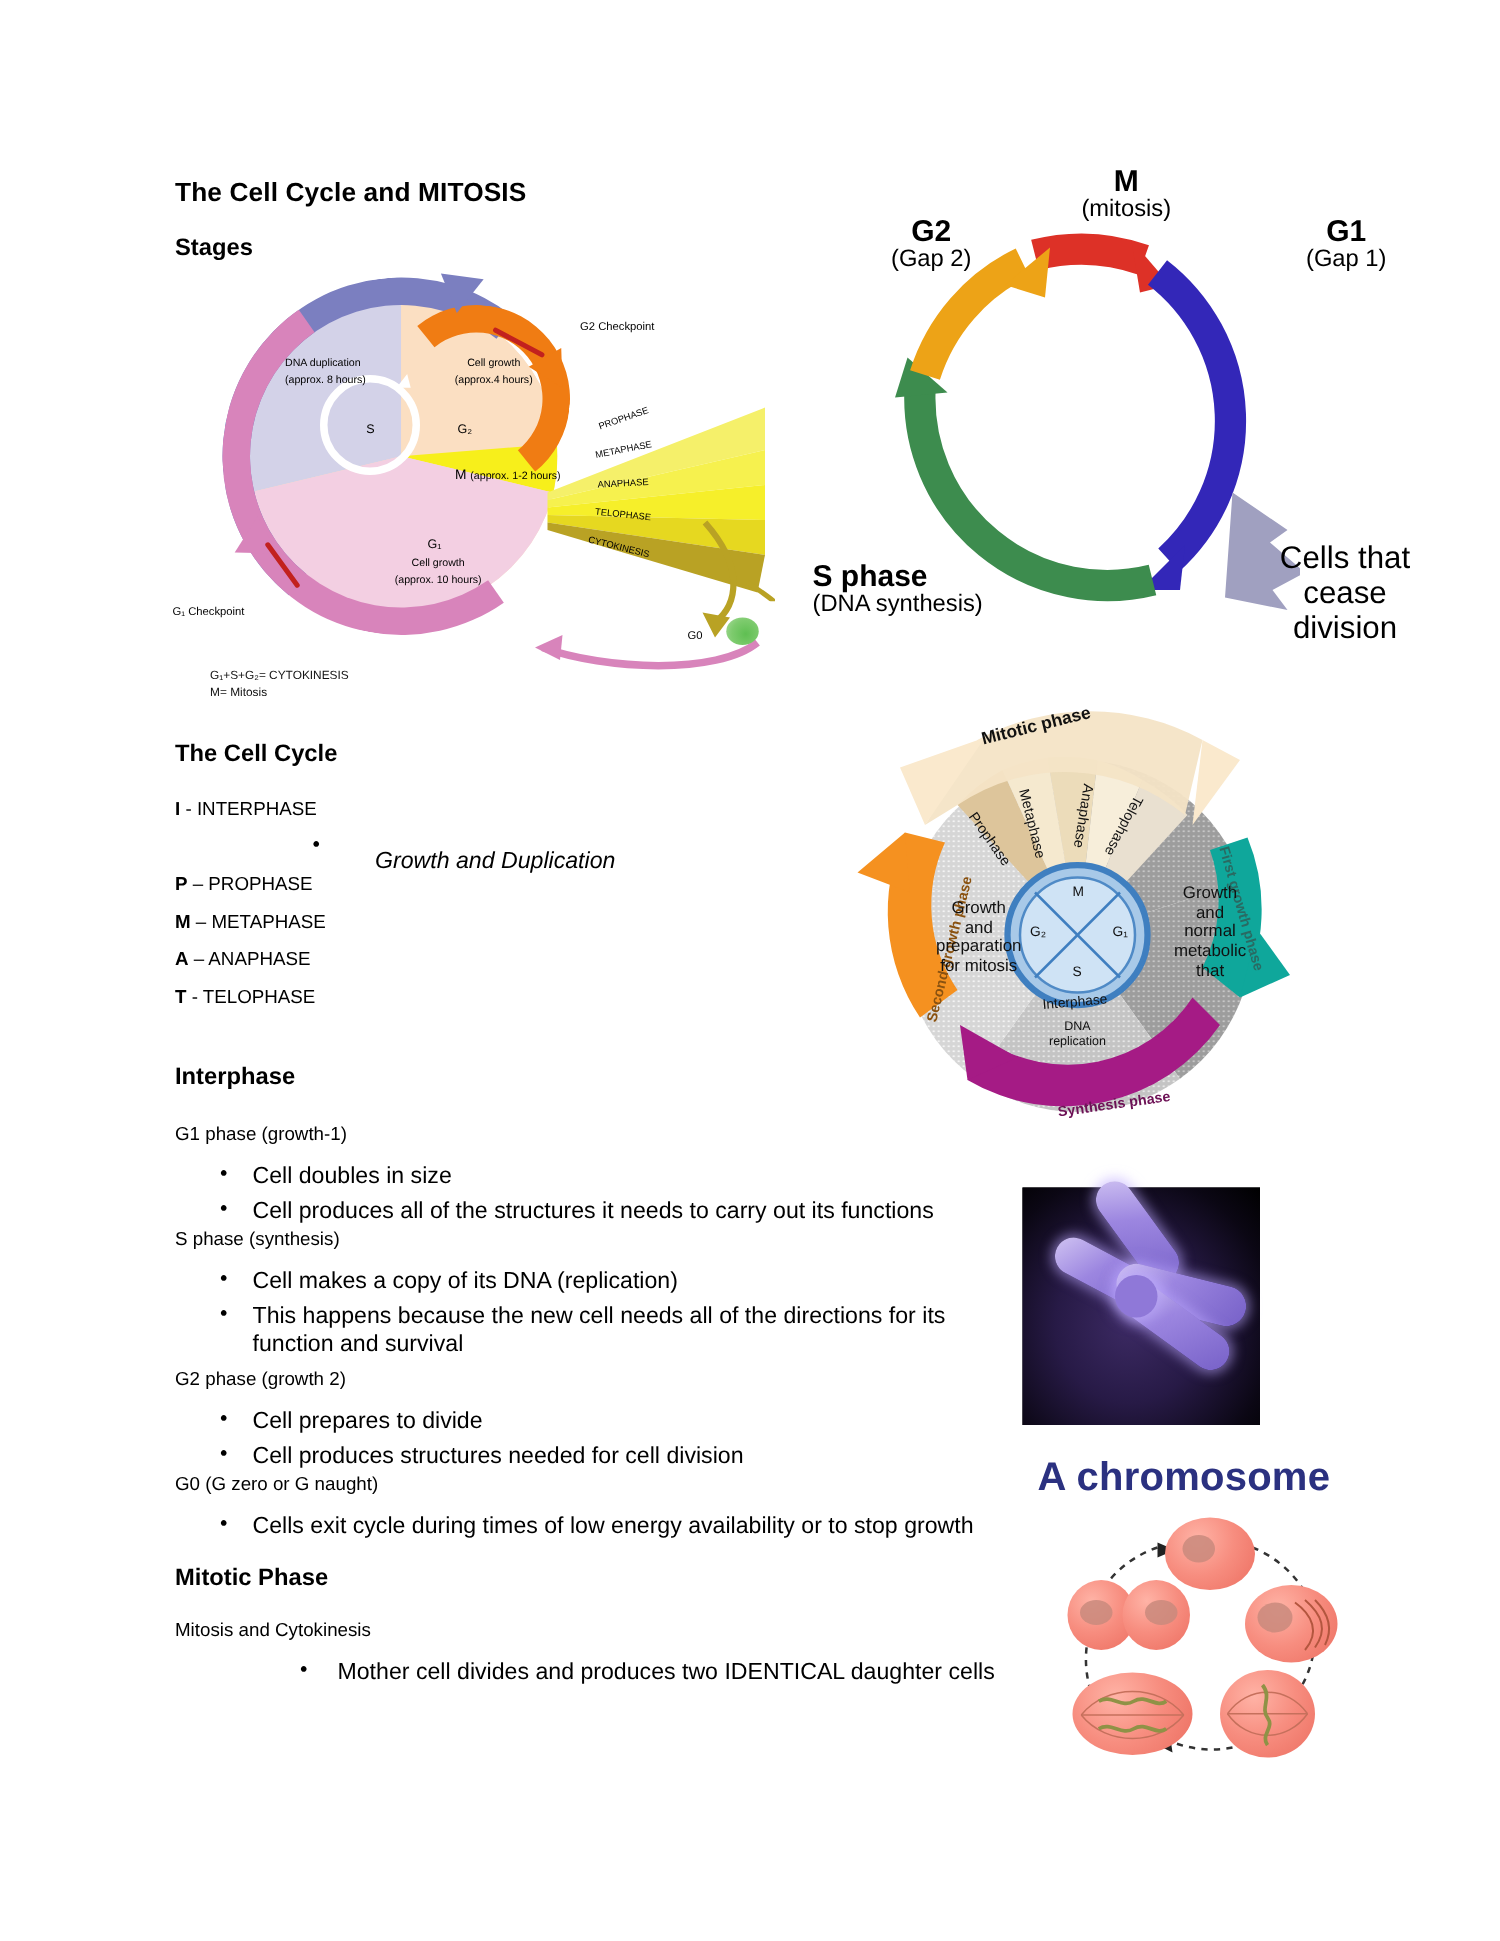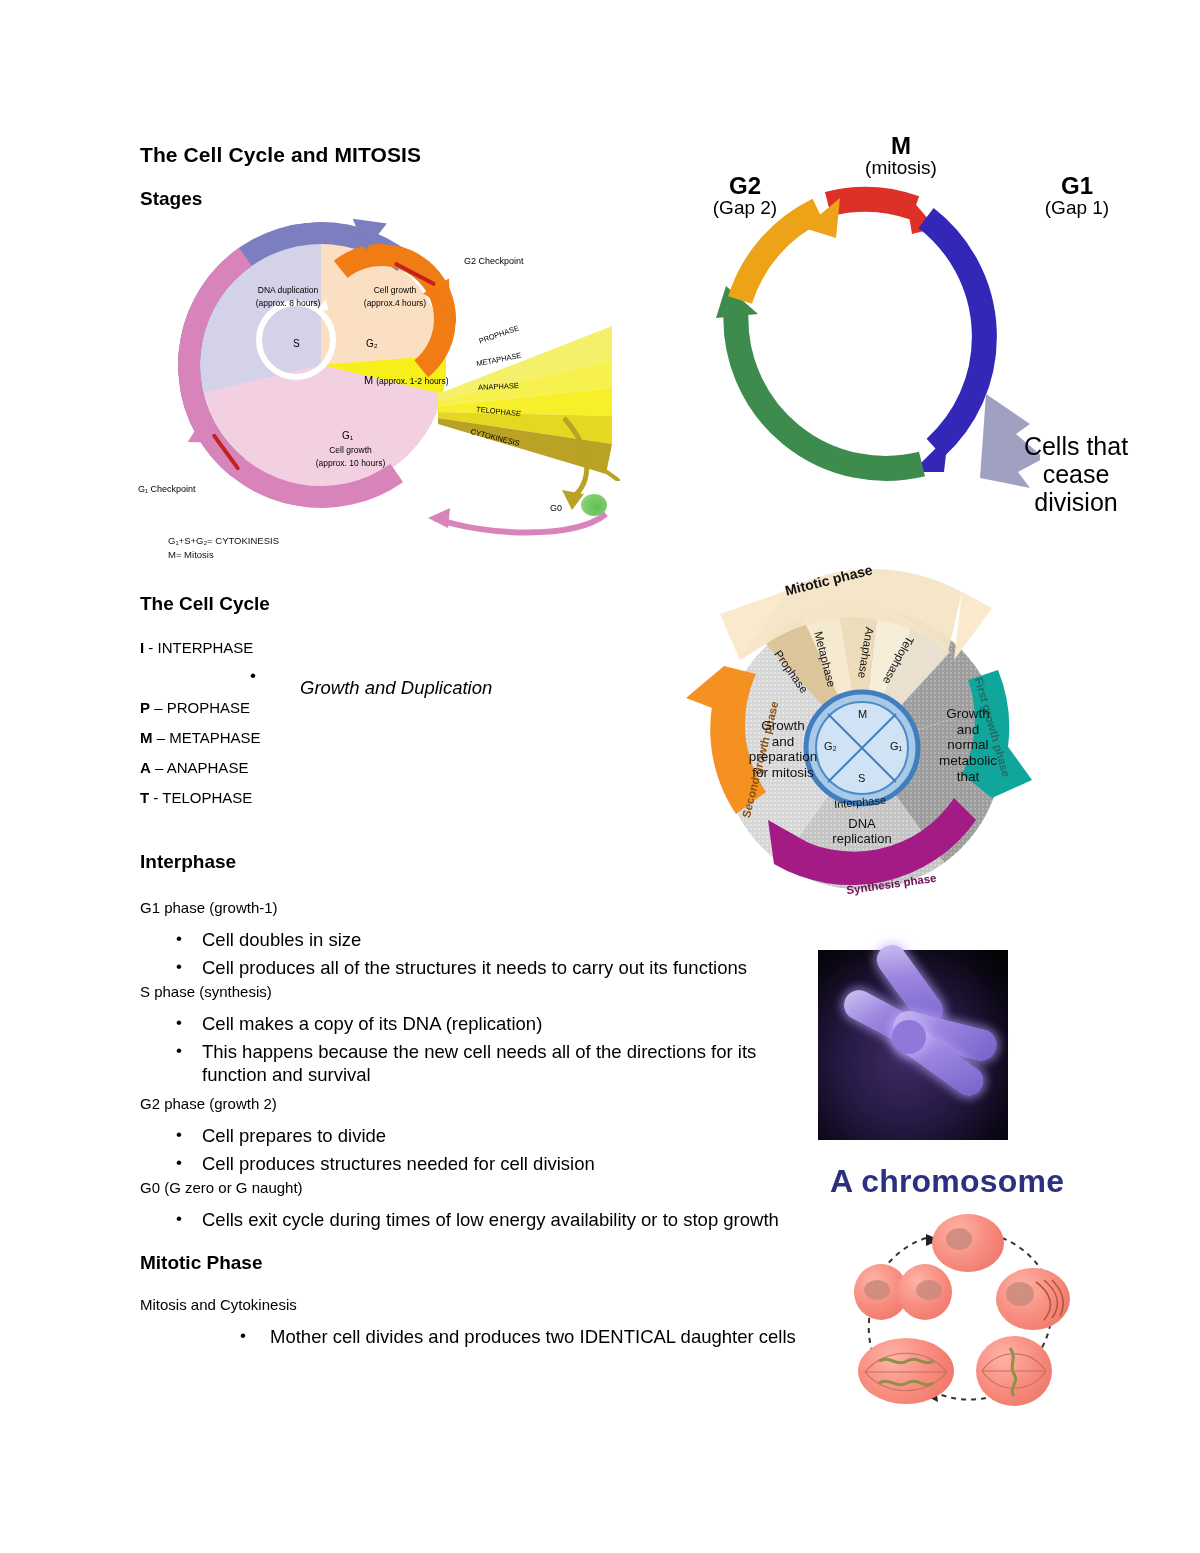--- a/index.html
+++ b/index.html
@@ -213,21 +213,21 @@
 
     <div class="arc arc-s"></div>
     <div class="arc arc-g1"></div>
     <div class="arc arc-g2"></div>
     <div class="ahead ah-s"></div>
     <div class="ahead ah-g1"></div>
     <div class="ahead ah-g2"></div>
 
     <div class="hole"></div>
 
-    <div style="position:absolute;left:90px;top:62px;width:120px;text-align:center;font-size:8.5px;line-height:1.5;">
+    <div style="position:absolute;left:90px;top:62px;width:120px;text-align:left;font-size:8.5px;line-height:1.5;">
       <div>DNA duplication</div>
       <div>(approx. 8 hours)</div>
     </div>
     <div style="position:absolute;left:155px;top:116px;font-size:10px;font-weight:normal;">S</div>
 
     <div style="position:absolute;left:202px;top:62px;width:110px;text-align:center;font-size:8.5px;line-height:1.5;">
       <div>Cell growth</div>
       <div>(approx.4 hours)</div>
     </div>
     <div style="position:absolute;left:228px;top:116px;font-size:10px;">G₂</div>
@@ -300,20 +300,24 @@
       <span>M</span>
       <span class="sm">(mitosis)</span>
     </div>
     <div class="lbl" style="left:20px;top:42px;width:130px;">
       <span>G2</span>
       <span class="sm">(Gap 2)</span>
     </div>
     <div class="lbl" style="left:352px;top:42px;width:130px;">
       <span>G1</span>
       <span class="sm">(Gap 1)</span>
+    </div>
+    <div class="lbl" style="left:-10px;top:318px;width:190px;text-align:left;">
+      <span>S phase</span>
+      <span class="sm">(DNA synthesis)</span>
     </div>
     <div class="cease" style="left:336px;top:300px;width:160px;">
       <div>Cells that</div>
       <div>cease</div>
       <div>division</div>
     </div>
   </div>
 
   <div class="dia" id="dia3">
     <svg style="position:absolute;left:0;top:0;width:400px;height:358px;" viewBox="0 0 400 358">
@@ -381,21 +385,21 @@
     </div>
 
     <div class="pietxt" style="left:254px;top:158px;width:104px;">
       <div>Growth</div>
       <div>and</div>
       <div>normal</div>
       <div>metabolic</div>
       <div>that</div>
     </div>
 
-    <div class="pietxt" style="left:148px;top:268px;width:104px;font-size:13px;">
+    <div class="pietxt" style="left:148px;top:268px;width:104px;font-size:10px;">
       <div>DNA</div>
       <div>replication</div>
     </div>
 
     <div class="coreTxt" style="left:196px;top:160px;">M</div>
     <div class="coreTxt" style="left:228px;top:192px;">G₁</div>
     <div class="coreTxt" style="left:162px;top:192px;">G₂</div>
     <div class="coreTxt" style="left:196px;top:224px;">S</div>
     <div class="coreTxt" style="left:172px;top:248px;font-size:11px;transform:rotate(-5deg);">Interphase</div>
   </div>

